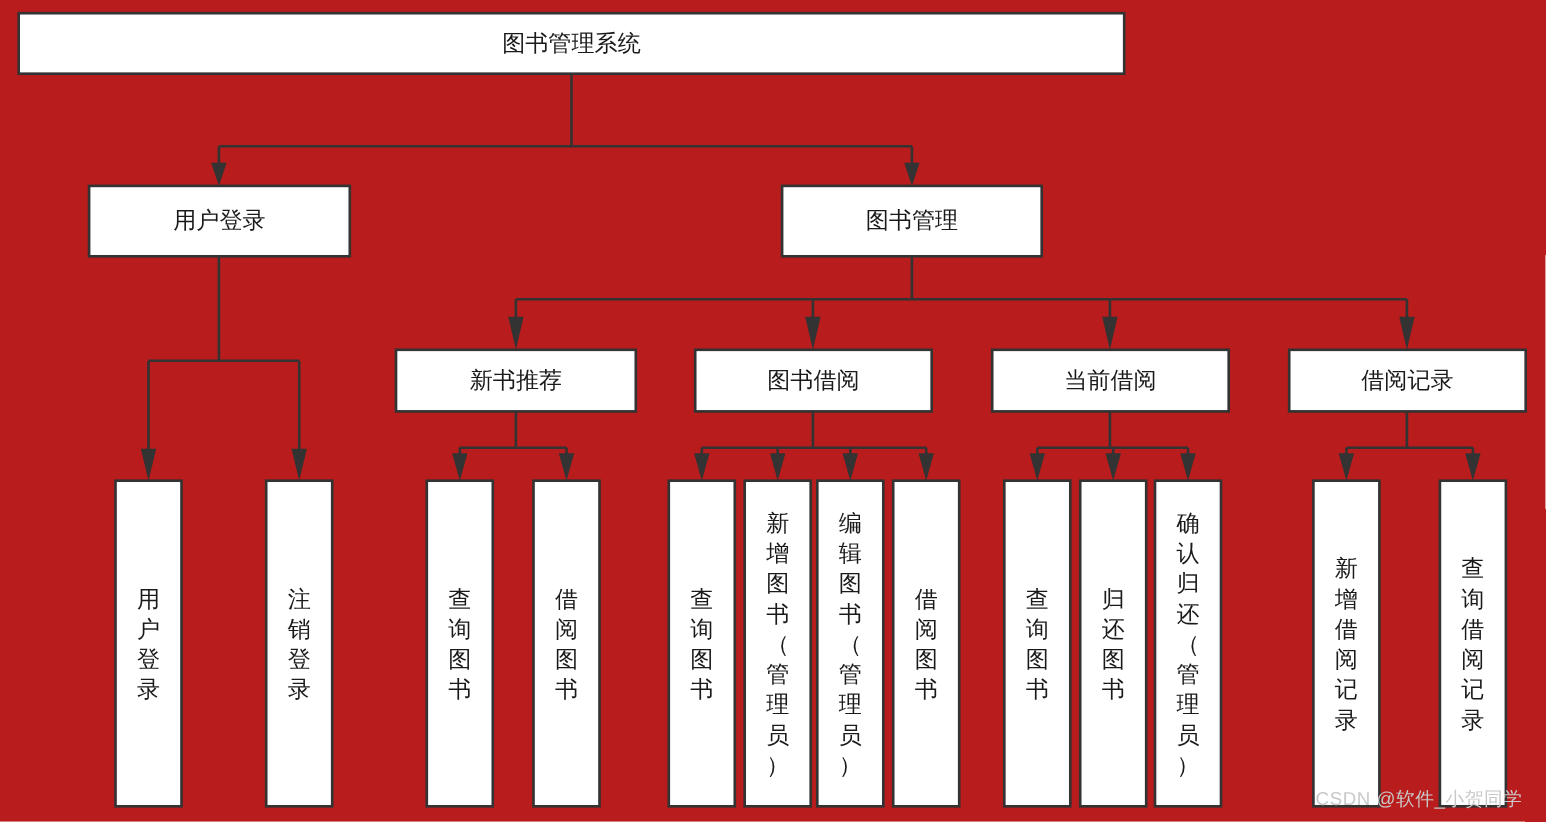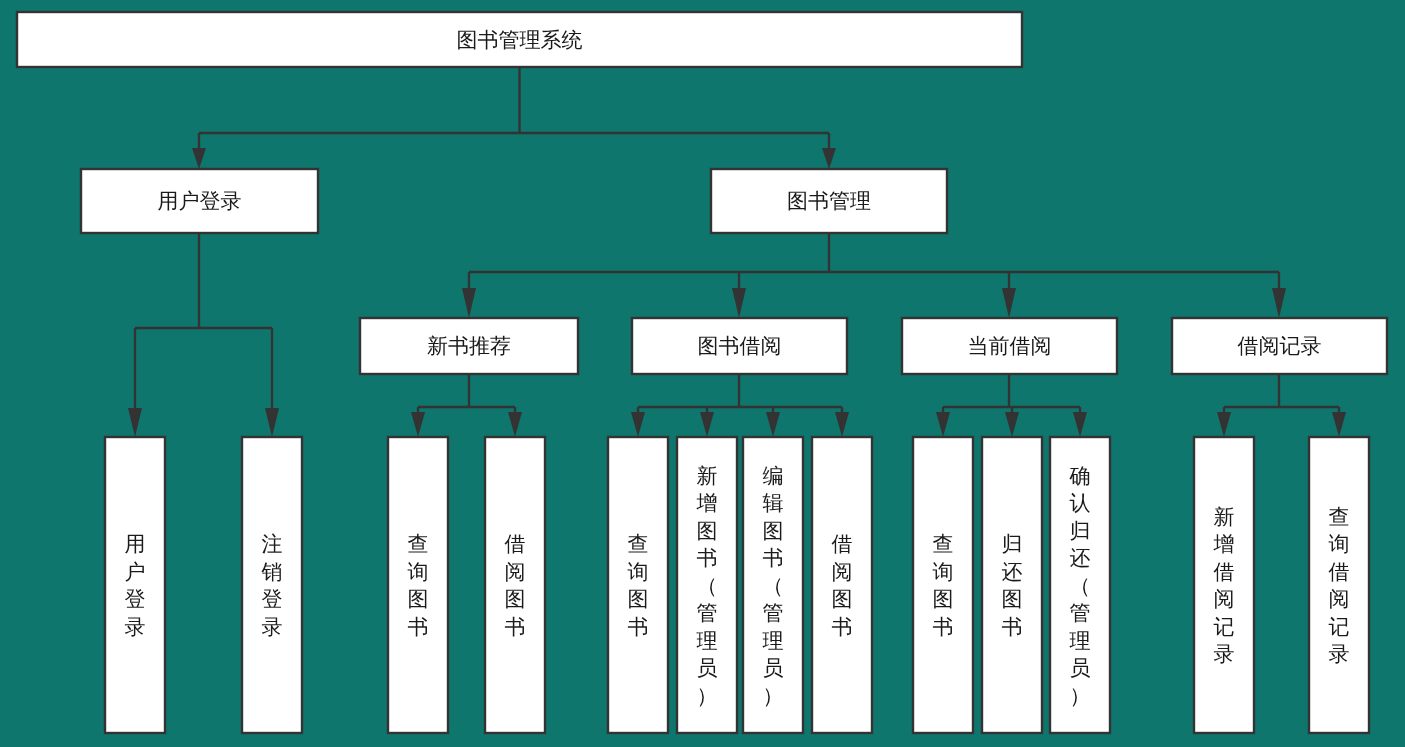--- a/index.html
+++ b/index.html
@@ -7,21 +7,21 @@
     padding: 0;
     background: #ffffff;
   }
   body {
     font-family: "Liberation Sans", "DejaVu Sans", sans-serif;
   }
   #stage {
     position: relative;
     width: 1405px;
     height: 747px;
-    background: #0f766e;
+    background: #b91c1c;
     overflow: hidden;
   }
   svg.diagram {
     position: absolute;
     left: 0;
     top: 0;
     width: 1405px;
     height: 747px;
     display: block;
   }
@@ -242,14 +242,15 @@
       <text class="node-label-vert" x="1224" y="0" font-size="21"><tspan x="1224" y="523.95">新</tspan><tspan x="1224" y="551.45">增</tspan><tspan x="1224" y="578.95">借</tspan><tspan x="1224" y="606.45">阅</tspan><tspan x="1224" y="633.95">记</tspan><tspan x="1224" y="661.45">录</tspan></text>
     </g>
 
     <g>
       <rect class="node-rect" x="1309" y="437" width="60" height="296"></rect>
       <text class="node-label-vert" x="1339" y="0" font-size="21"><tspan x="1339" y="523.95">查</tspan><tspan x="1339" y="551.45">询</tspan><tspan x="1339" y="578.95">借</tspan><tspan x="1339" y="606.45">阅</tspan><tspan x="1339" y="633.95">记</tspan><tspan x="1339" y="661.45">录</tspan></text>
     </g>
 
   </svg>
 
+  <div class="watermark" style="left:1196px; top:715px;">CSDN @软件_小贺同学</div>
 
 </div>
 
 </body></html>

